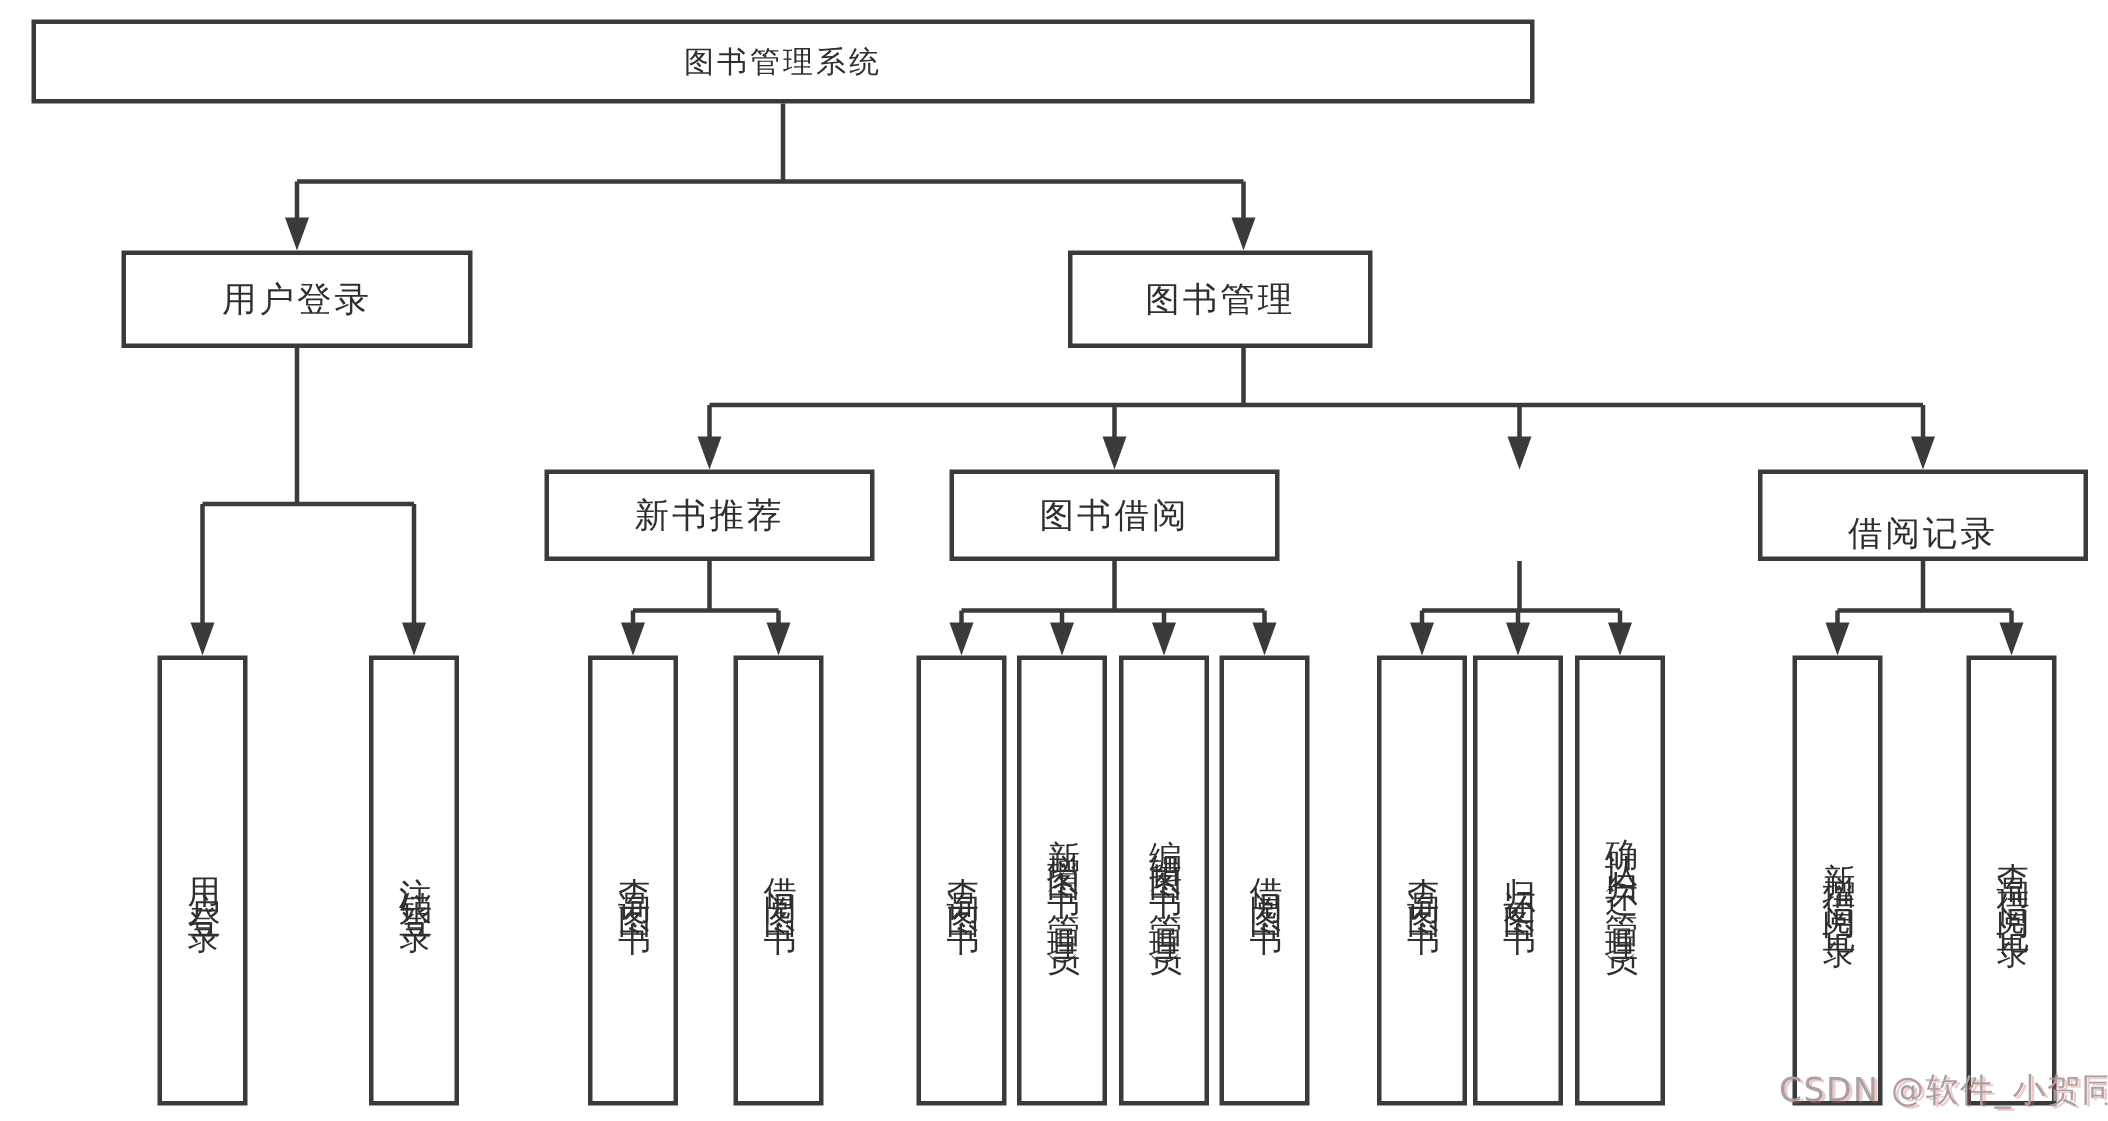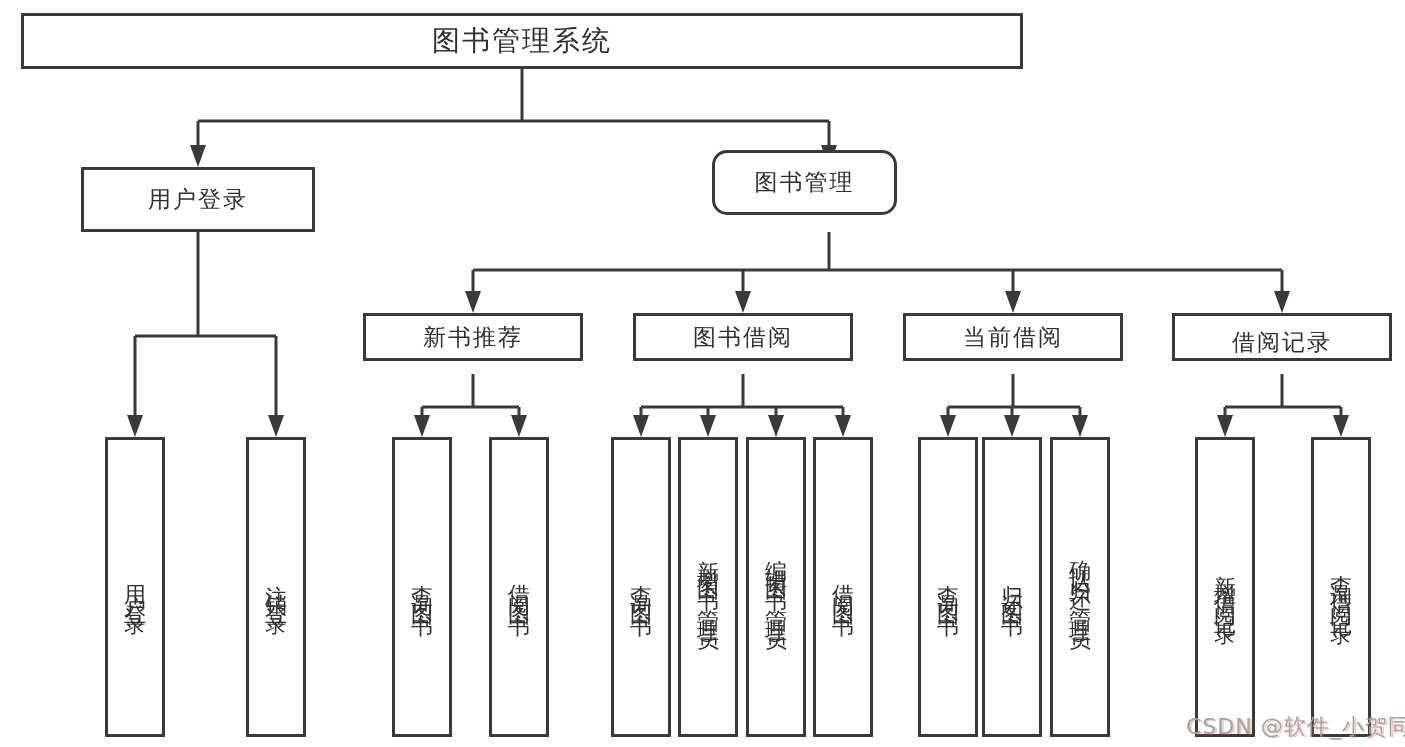--- a/index.html
+++ b/index.html
@@ -26,24 +26,24 @@
     border:3px solid var(--line);
     background:#ffffff;
     display:flex;
     align-items:center;
     justify-content:center;
     color:var(--text);
     font-size:23px;
     letter-spacing:2px;
     white-space:nowrap;
   }
-  .root-box{left:21px;top:13px;width:1002px;height:56px;font-size:28px;}
+  .root-box{left:21px;top:13px;width:1002px;height:56px;font-size:20px;}
   .l2a{left:81px;top:167px;width:234px;height:65px;}
-  .l2b{left:712px;top:150px;width:185px;height:65px;border-radius:15px;}
-  .l3{top:313px;width:220px;height:48px;}
+  .l2b{left:712px;top:167px;width:203px;height:65px;}
+  .l3{top:313px;width:220px;height:61px;}
   .l3a{left:363px;}
   .l3b{left:633px;text-align:center;}
   .l3c{left:903px;}
   .l3d{left:1172px;align-items:flex-end;}
   .leaf{
     position:absolute;
     top:437px;
     width:60px;
     height:300px;
     box-sizing:border-box;
@@ -134,23 +134,20 @@
   <div class="hbox l2b">
     <span>图书管理</span>
   </div>
 
   <div class="hbox l3 l3a">
     <span>新书推荐</span>
   </div>
   <div class="hbox l3 l3b">
     <span>图书借阅</span>
   </div>
-  <div class="hbox l3 l3c">
-    <span>当前借阅</span>
-  </div>
   <div class="hbox l3 l3d">
     <span>借阅记录</span>
   </div>
 
   <div class="leaf g1x1">
     <span>用户登录</span>
   </div>
   <div class="leaf g1x2">
     <span>注销登录</span>
   </div>

